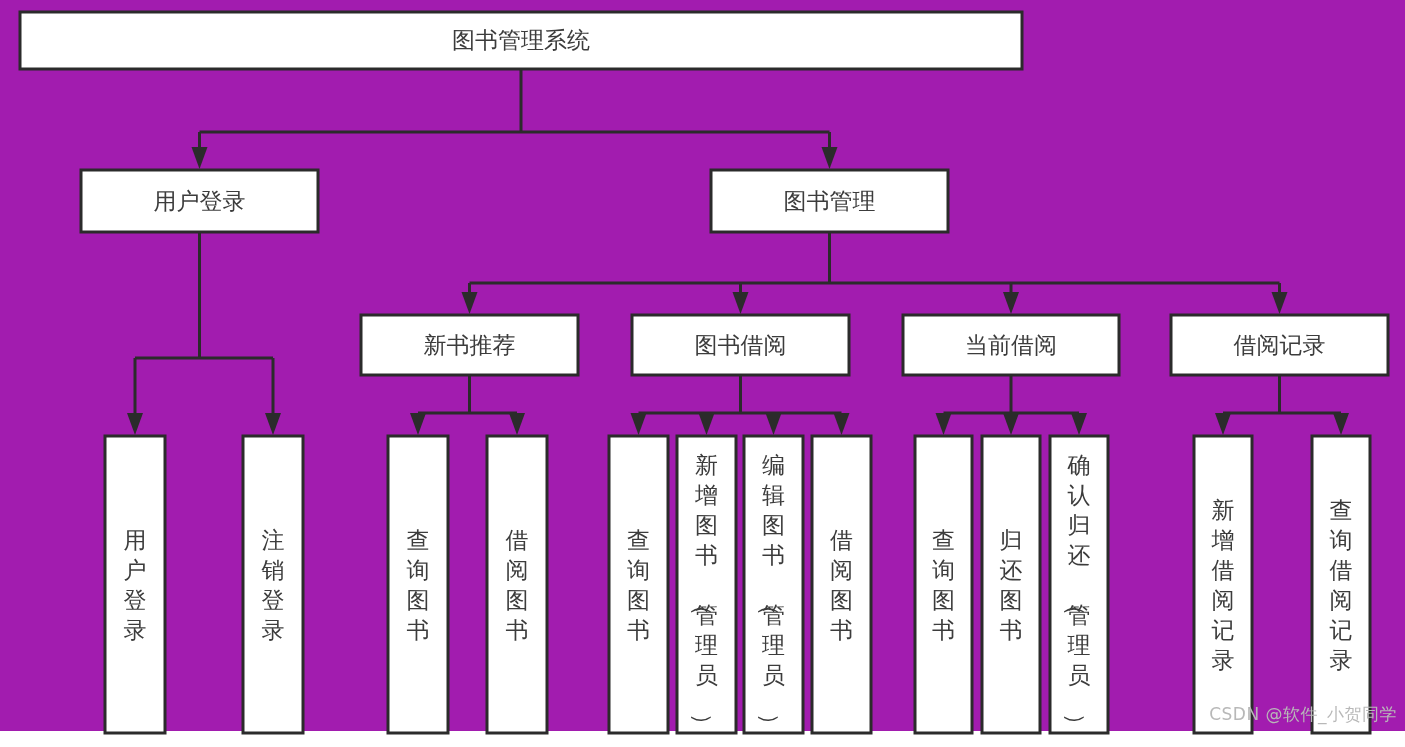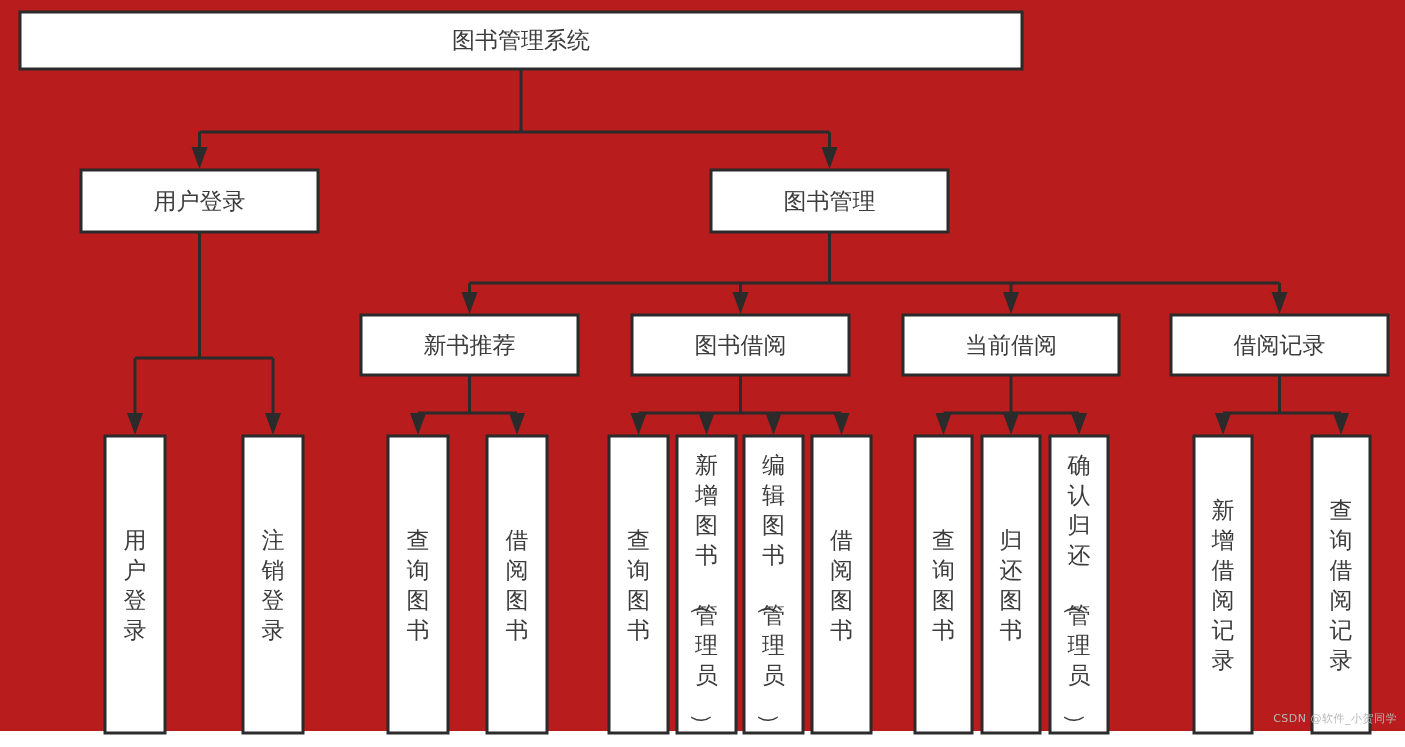--- a/index.html
+++ b/index.html
@@ -11,21 +11,21 @@
   body {
     width: 1405px;
     height: 747px;
     font-family: "DejaVu Sans", "Liberation Sans", sans-serif;
     overflow: hidden;
   }
   #diagram-root {
     position: relative;
     width: 1405px;
     height: 731px;
-    background: #b91c1c;
+    background: #a21caf;
   }
   svg.diagram-canvas {
     position: absolute;
     top: 0;
     left: 0;
     width: 1405px;
     height: 747px;
     display: block;
   }
   .node-rect {
@@ -54,21 +54,21 @@
     font-family: "DejaVu Sans", "Liberation Sans", sans-serif;
     font-size: 23px;
     fill: #3c3c3c;
     text-anchor: middle;
   }
   .watermark {
     position: absolute;
     right: 8px;
     bottom: 5px;
     font-family: "DejaVu Sans", "Liberation Sans", sans-serif;
-    font-size: 11px;
+    font-size: 17px;
     color: #b8b8b8;
     letter-spacing: 0.5px;
     white-space: nowrap;
     pointer-events: none;
   }
 </style>
 </head>
 <body>
 
 <div id="diagram-root">

